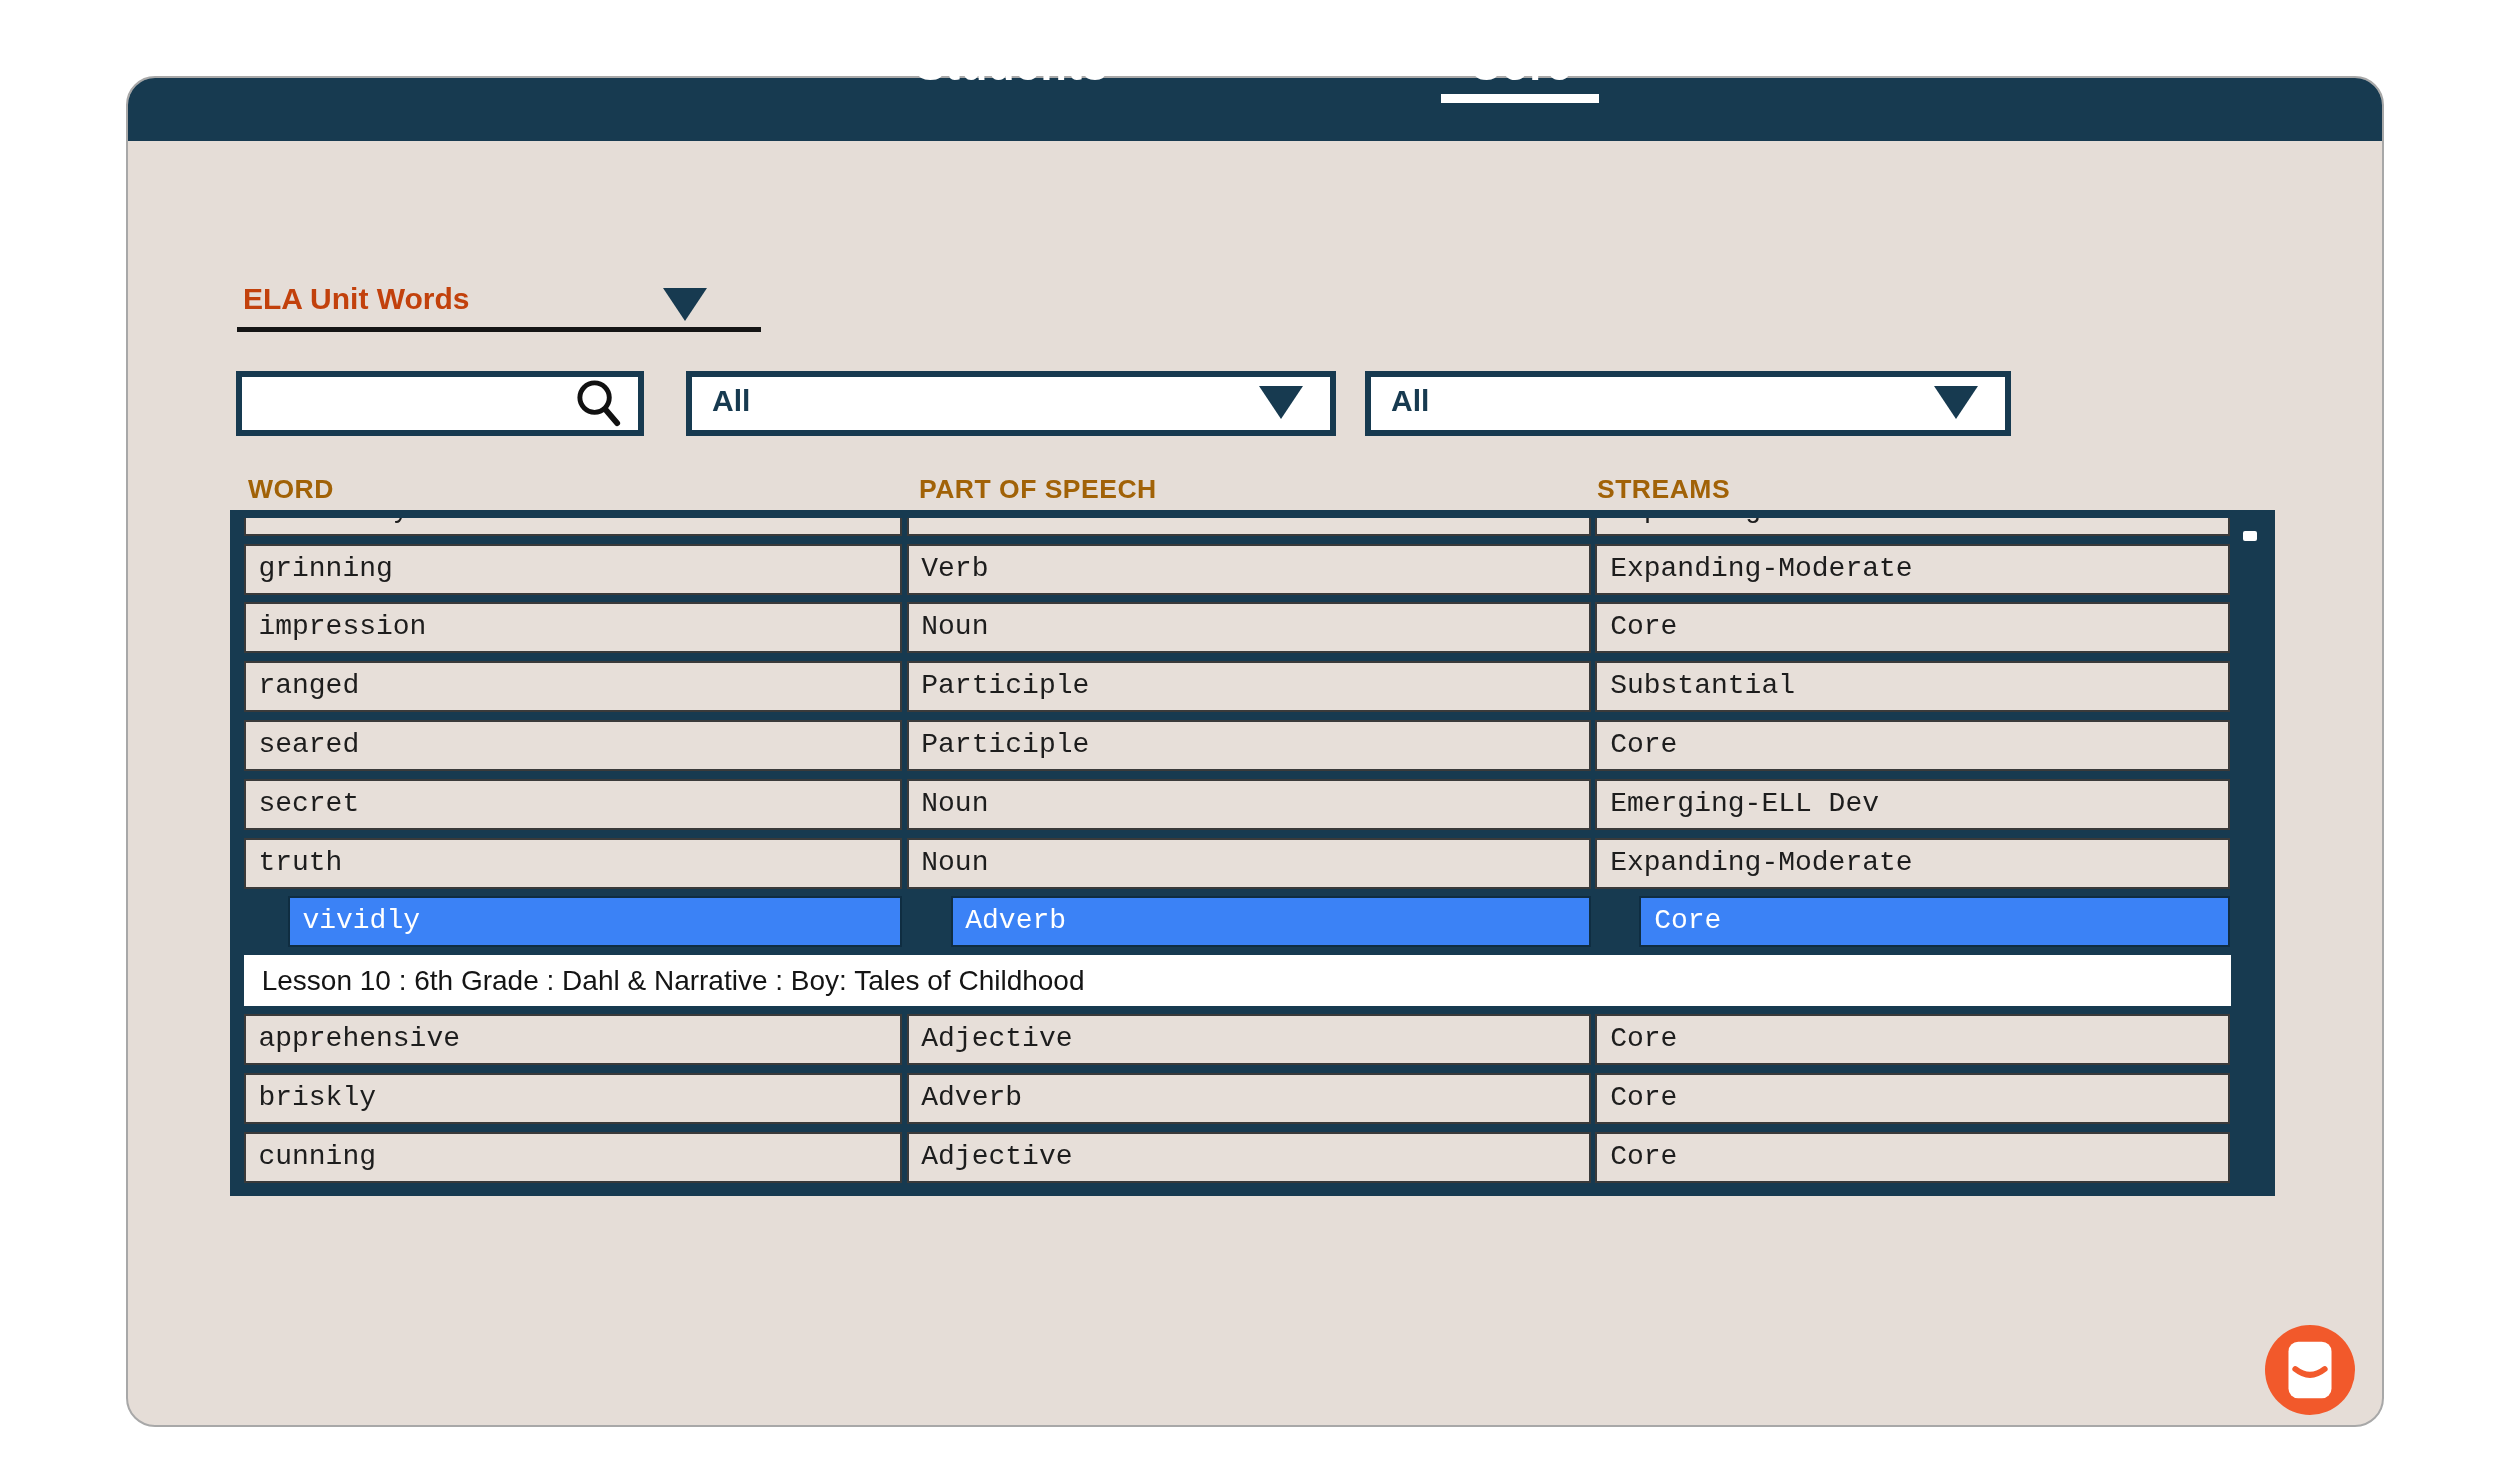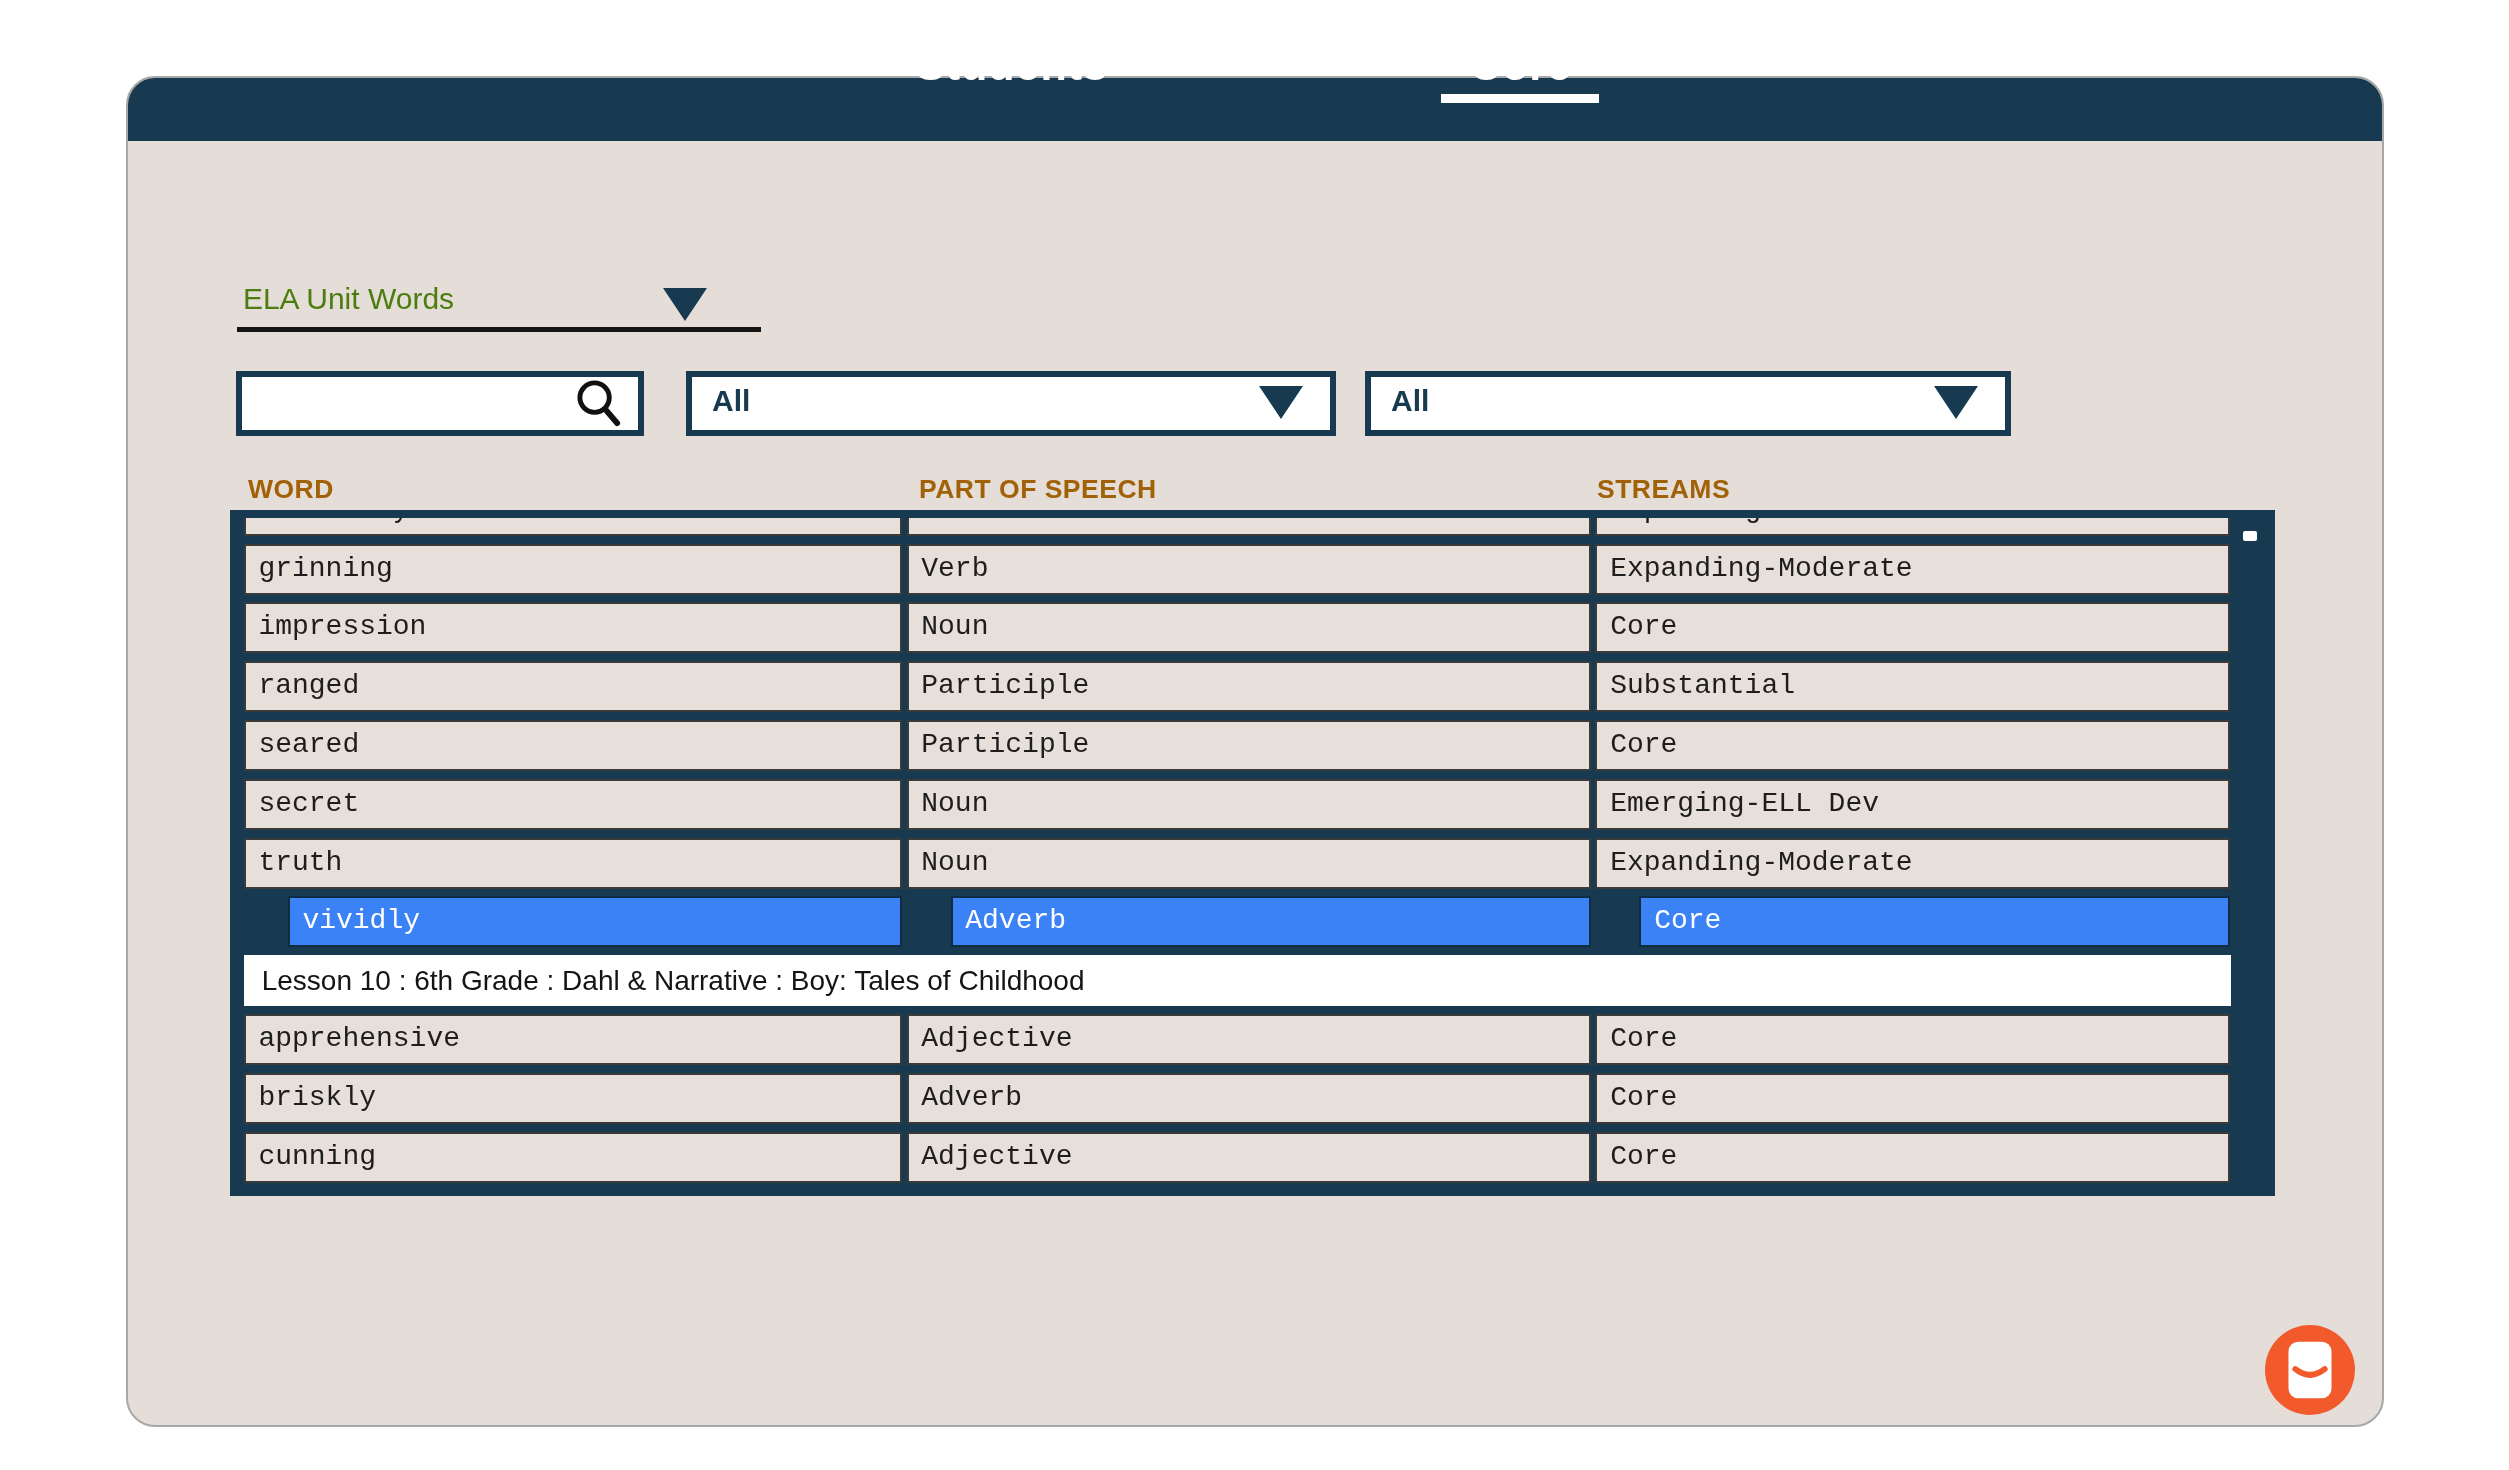--- a/index.html
+++ b/index.html
@@ -28,21 +28,21 @@
     box-sizing:border-box;overflow:hidden;z-index:1;
   }
   .navbar{
     position:absolute;left:0;top:0;width:100%;height:63px;
     background:#173A50;
   }
   
   .unit-select{position:absolute;left:109px;top:196px;width:529px;height:59px;cursor:pointer;}
   .unit-label{
     position:absolute;left:5.9px;top:7.8px;
-    font-size:30px;font-weight:normal;color:#4d7c0f;
+    font-size:30px;font-weight:bold;color:#c2410c;
   }
   .unit-arrow{
     position:absolute;left:426px;top:13.7px;width:0;height:0;
     border-left:22.5px solid transparent;border-right:22.5px solid transparent;
     border-top:33px solid #173A50;
   }
   .unit-underline{
     position:absolute;left:0;top:53px;width:524px;height:4.9px;background:#151515;
   }
   

